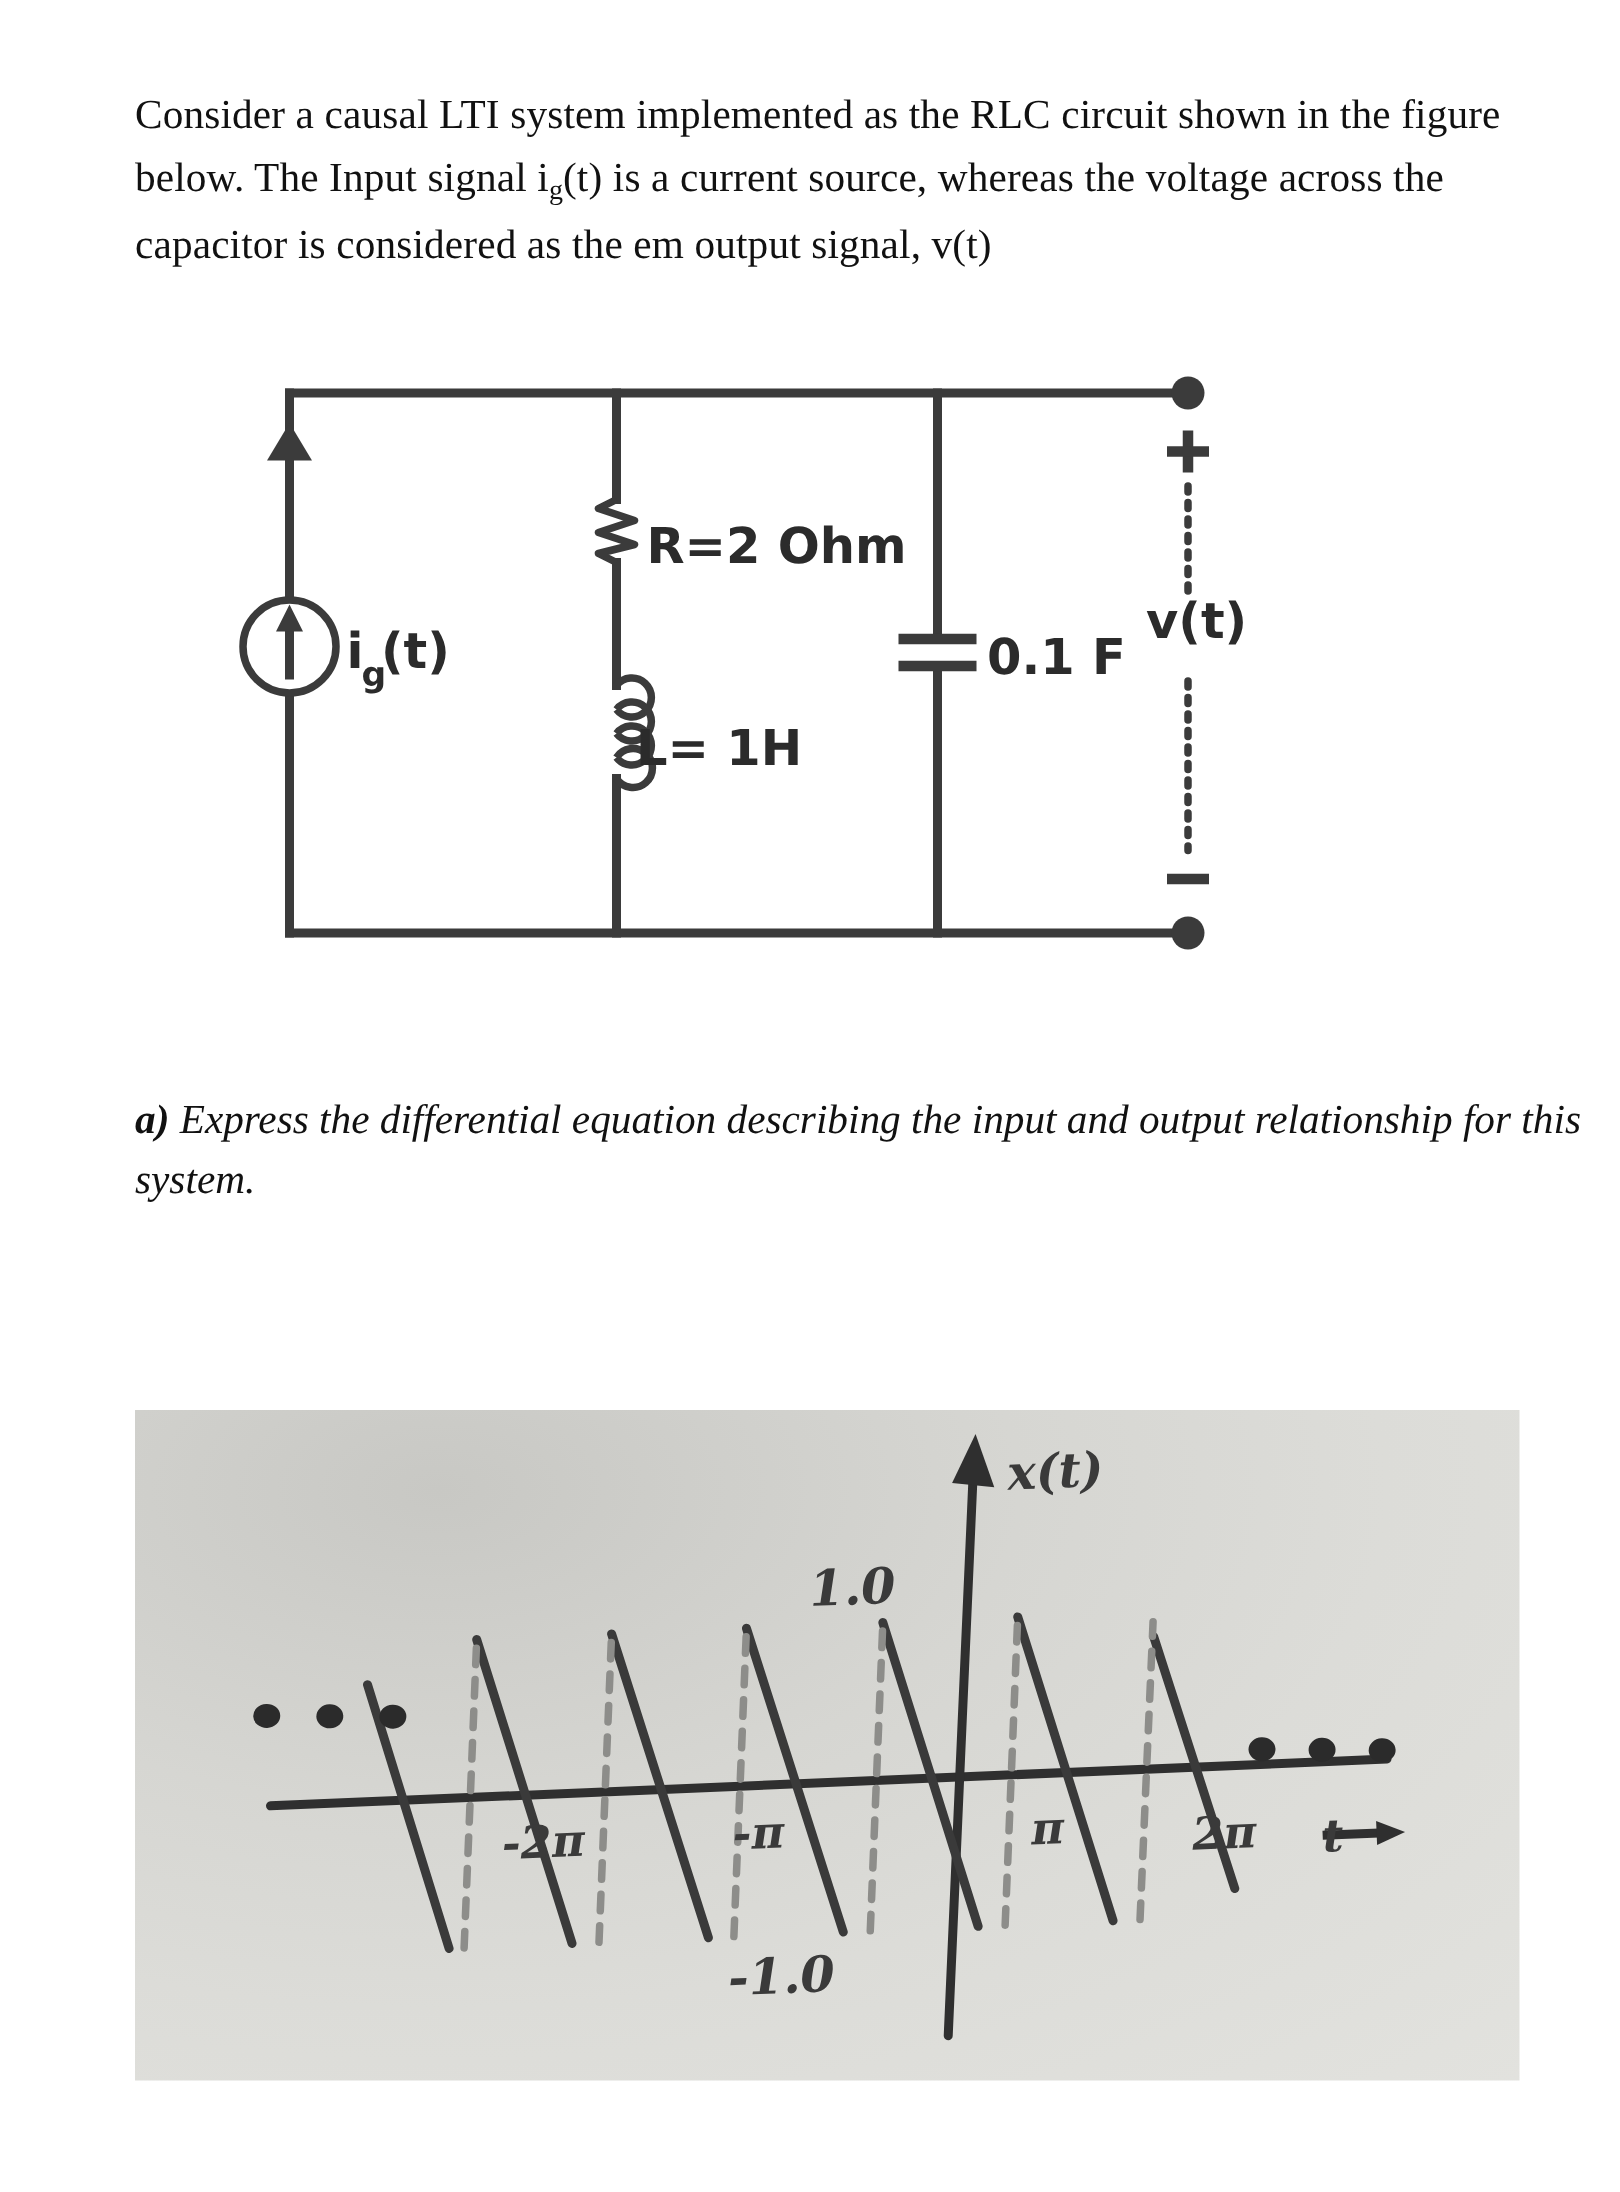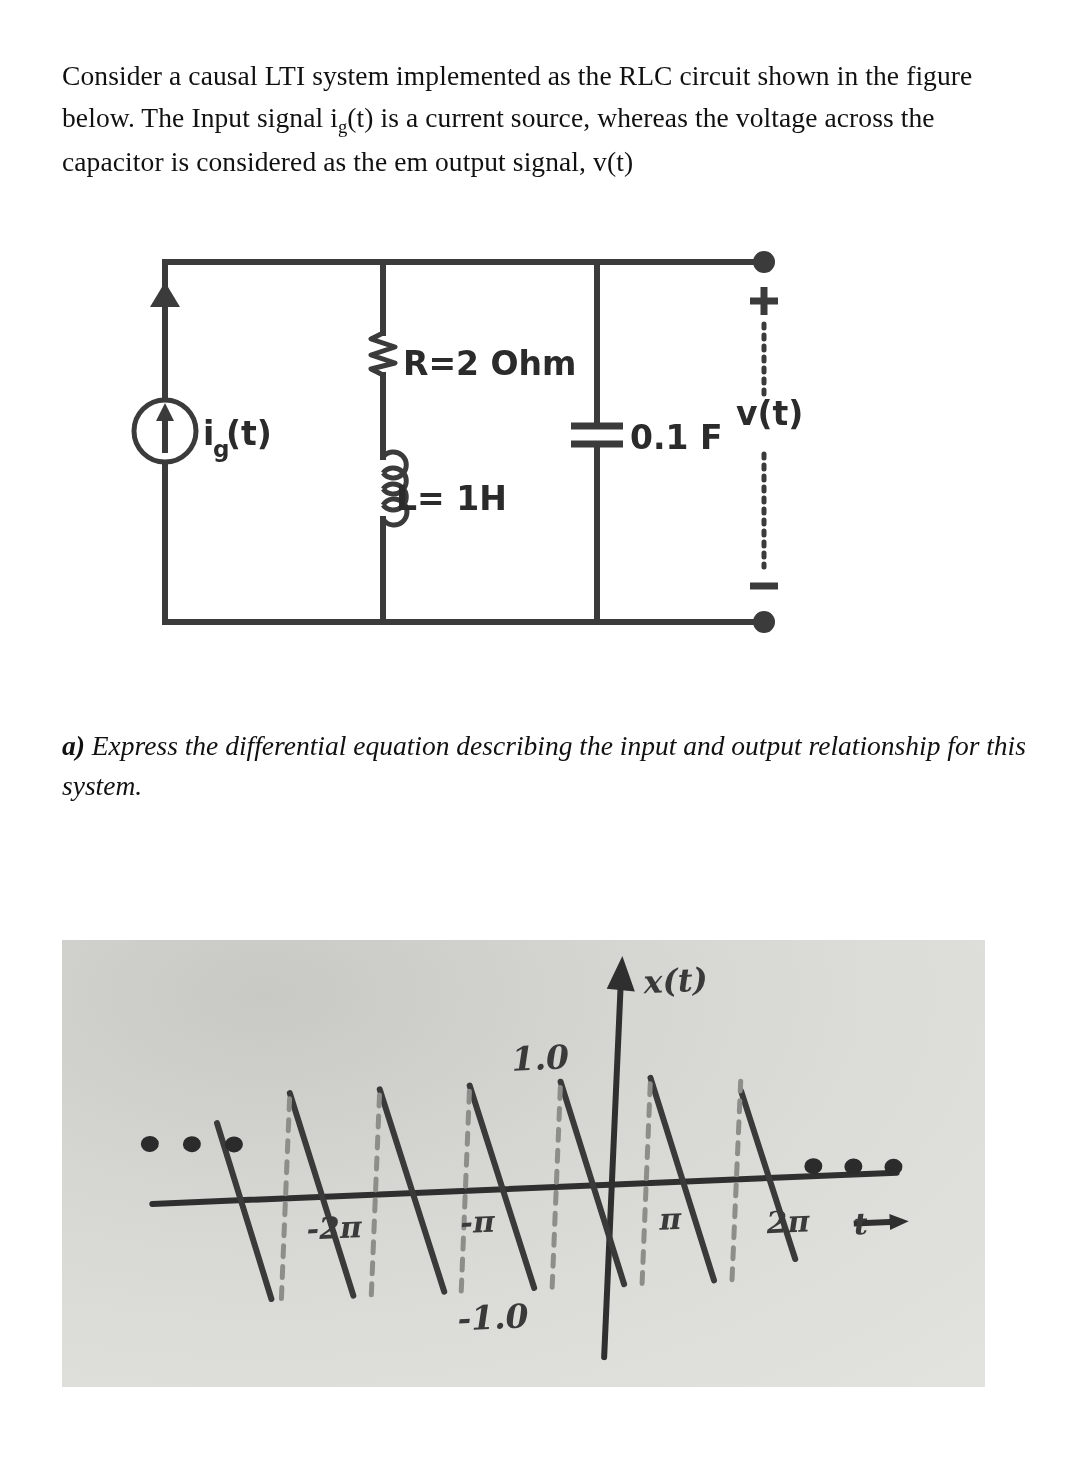--- a/index.html
+++ b/index.html
@@ -4,21 +4,21 @@
 <style>
   html,body{margin:0;padding:0;}
   body{
     width:1080px;height:1461px;
     background:#ffffff;
     font-family:"Liberation Serif", serif;
     color:#111;
     position:relative;
     overflow:hidden;
   }
-  .page{position:relative;width:1045px;height:1461px;}
+  .page{position:relative;width:1045px;height:1461px;margin-left:28px;}
 
   
   .intro{
     position:absolute;
     left:62px; top:55px;
     width:960px;
     font-size:27.5px;
     line-height:1.52;
     text-align:left;
     letter-spacing:.1px;

